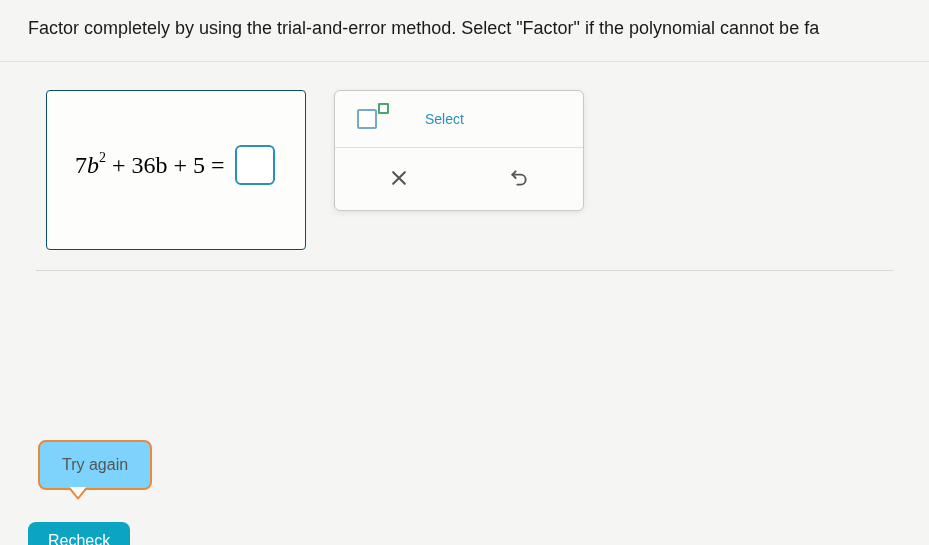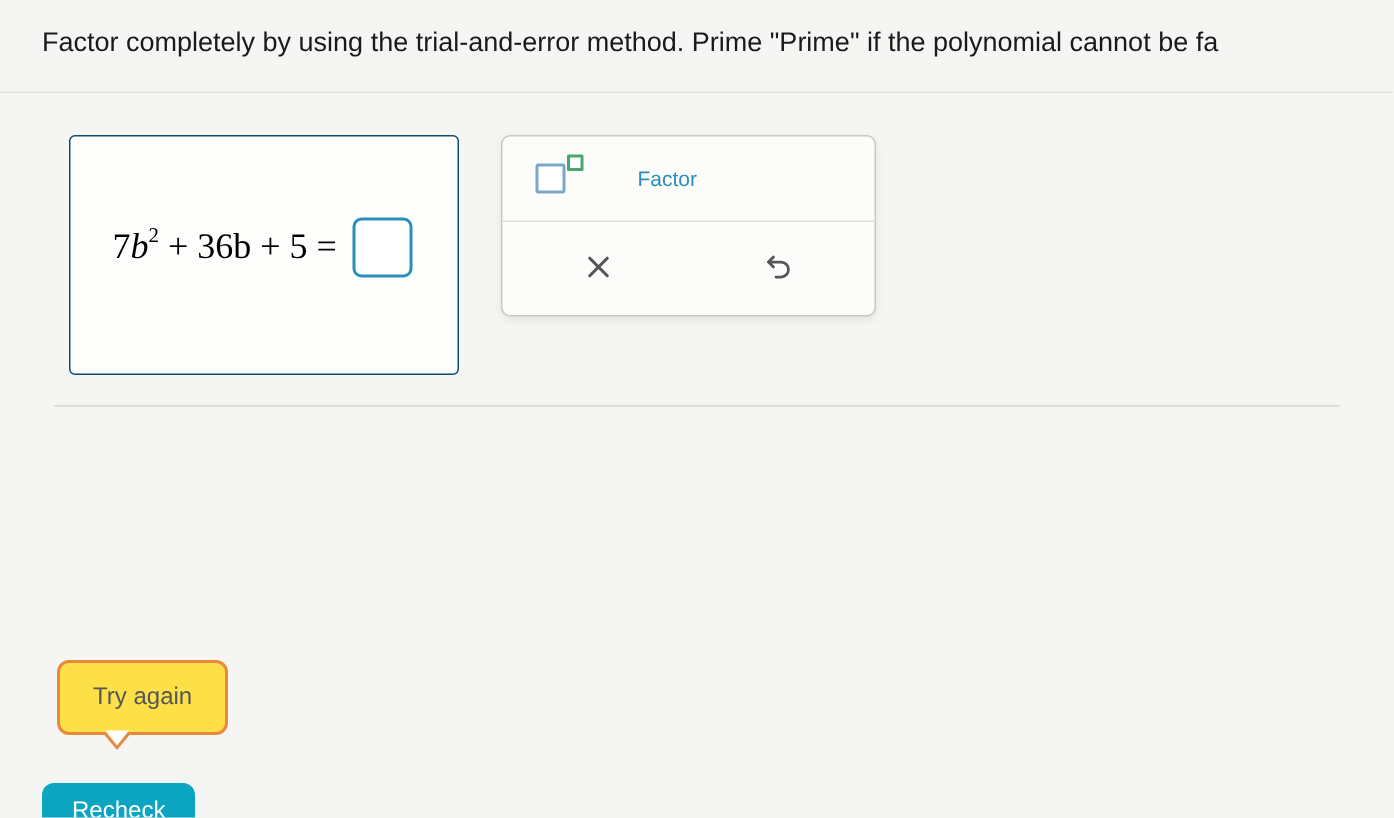--- a/index.html
+++ b/index.html
@@ -117,21 +117,21 @@
     .bottom-divider {
       border-top: 1px solid #d8d8d5;
       margin-top: 10px;
     }
     .try-again-bubble {
       position: absolute;
       left: 38px;
       top: 440px;
       border: 2px solid #e88a3d;
       border-radius: 8px;
-      background: #fde047;
+      background: #7dd3fc;
       padding: 14px 22px;
       font-size: 16px;
       color: #555;
     }
     .try-again-bubble::after {
       content: '';
       position: absolute;
       bottom: -12px;
       left: 28px;
       width: 0;
@@ -176,41 +176,41 @@
     .work-row {
       display: flex;
       align-items: flex-start;
       gap: 28px;
       padding: 0 10px;
     }
   </style>
 </head>
 <body>
 
-<div class="instruction">Factor completely by using the trial-and-error method. Prime "Prime" if the polynomial cannot be fa</div>
+<div class="instruction">Factor completely by using the trial-and-error method. Select "Factor" if the polynomial cannot be fa</div>
 
 <div class="content-area">
   <div class="work-row">
 
     <div class="problem-box">
       <div class="equation">
         <span class="expr">
           <span>7</span><i>b</i><span class="sup">2</span><span> + 36b + 5  = </span>
         </span>
         <span class="answer-box"></span>
       </div>
     </div>
 
     <div class="tool-panel">
       <div class="tool-row top">
         <div class="exp-tool">
           <div class="exp-base"></div>
           <div class="exp-power"></div>
         </div>
-        <div class="prime-btn">Factor</div>
+        <div class="prime-btn">Select</div>
       </div>
       <div class="tool-row bottom">
         <div class="tool-btn">
           <svg viewBox="0 0 24 24">
             <path d="M5 5 L19 19 M19 5 L5 19" stroke="#555" stroke-width="2.5" fill="none" stroke-linecap="round"></path>
           </svg>
         </div>
         <div class="tool-btn">
           <svg viewBox="0 0 24 24">
             <path d="M8 4 L4 8 L8 12" stroke="#555" stroke-width="2.2" fill="none" stroke-linecap="round" stroke-linejoin="round"></path>

